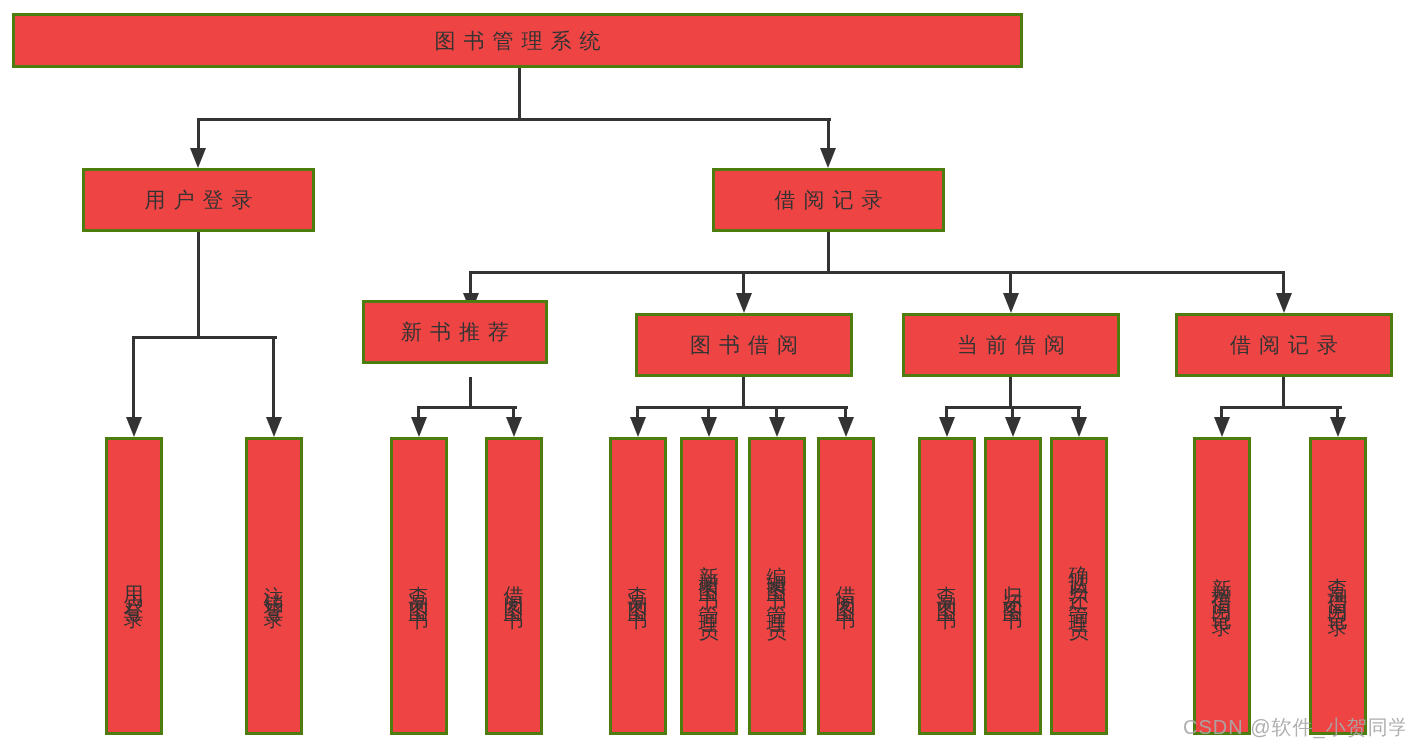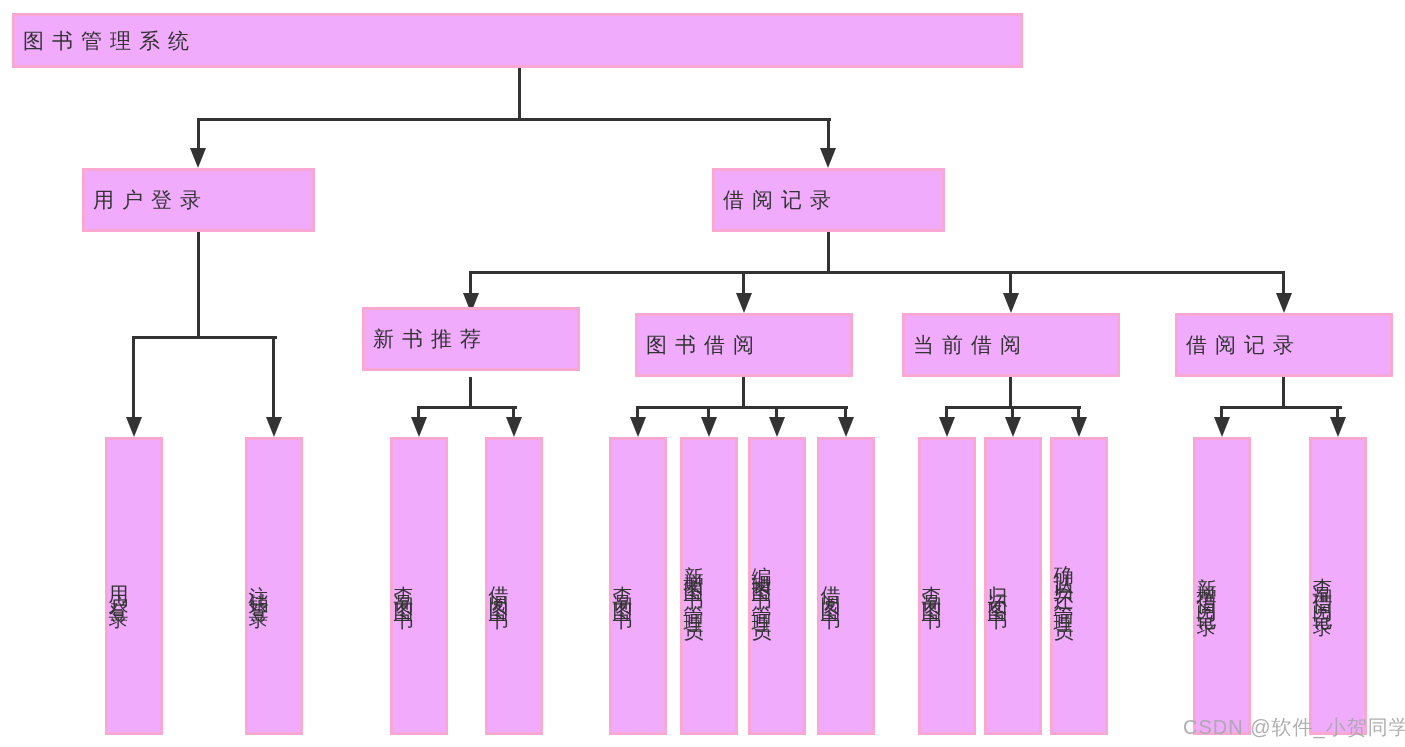--- a/index.html
+++ b/index.html
@@ -3,22 +3,22 @@
 <meta charset="utf-8">
 <style>
   * { margin:0; padding:0; box-sizing:border-box; }
   html,body { width:1405px; height:747px; background:#ffffff; overflow:hidden; }
   body { font-family:"Liberation Sans", sans-serif; position:relative; }
 
   .canvas { position:absolute; left:0; top:0; width:1405px; height:747px; background:#fff; }
 
   
   .box {
-    position:absolute; background:#f0abfc; border:3px solid #f9a8d4;
-    display:flex; align-items:center; justify-content:flex-start;
+    position:absolute; background:#ef4444; border:3px solid #4d7c0f;
+    display:flex; align-items:center; justify-content:center;
     color:#333333;
   }
   .box .lbl-h {
     font-size:21px; letter-spacing:8px; text-indent:8px;
     white-space:nowrap; color:#333333;
   }
   .box .lbl-v {
     writing-mode:vertical-rl; text-orientation:mixed;
     font-size:20px; letter-spacing:8px; line-height:1.1;
     color:#333333; white-space:nowrap;
@@ -73,21 +73,21 @@
   <div class="hl" style="left:469px; top:271px; width:816px;"></div>
   <div class="vl" style="left:469px; top:271px; height:24px;"></div>
   <div class="ar" style="left:463px; top:293px;"></div>
   <div class="vl" style="left:742px; top:271px; height:24px;"></div>
   <div class="ar" style="left:736px; top:293px;"></div>
   <div class="vl" style="left:1009px; top:271px; height:24px;"></div>
   <div class="ar" style="left:1003px; top:293px;"></div>
   <div class="vl" style="left:1282px; top:271px; height:24px;"></div>
   <div class="ar" style="left:1276px; top:293px;"></div>
 
-  <div class="box" style="left:362px; top:307px; width:218px; height:64px;">
+  <div class="box" style="left:362px; top:300px; width:186px; height:64px;">
     <span class="lbl-h">新书推荐</span>
   </div>
   <div class="box" style="left:635px; top:313px; width:218px; height:64px;">
     <span class="lbl-h">图书借阅</span>
   </div>
   <div class="box" style="left:902px; top:313px; width:218px; height:64px;">
     <span class="lbl-h">当前借阅</span>
   </div>
   <div class="box" style="left:1175px; top:313px; width:218px; height:64px;">
     <span class="lbl-h">借阅记录</span>

